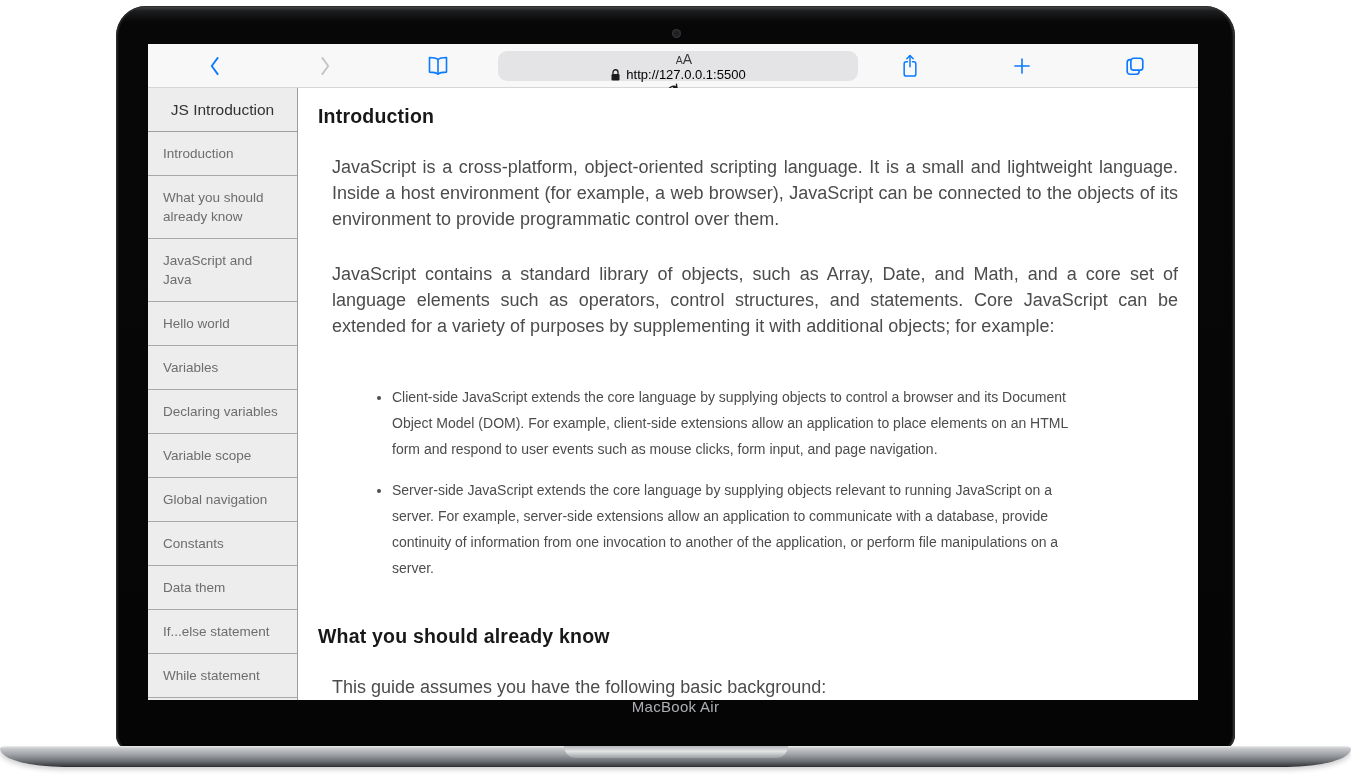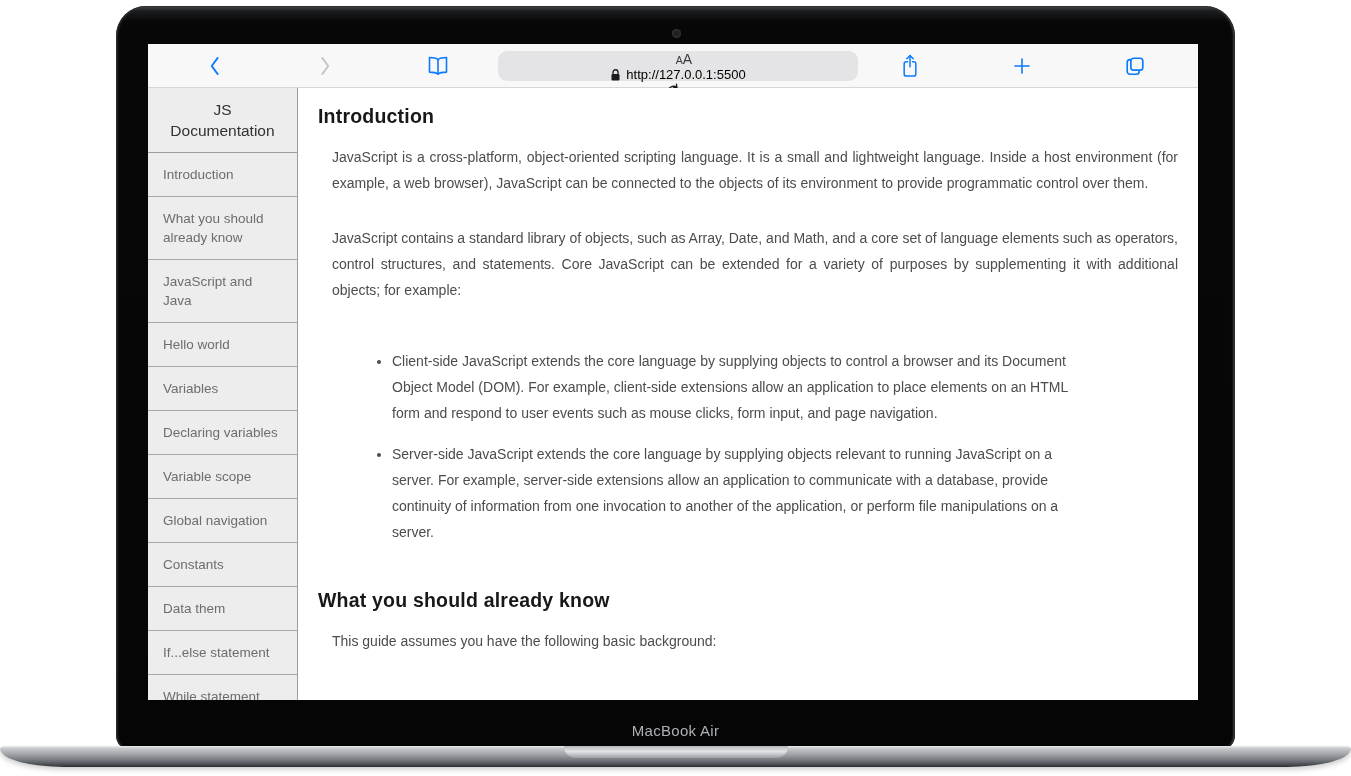--- a/index.html
+++ b/index.html
@@ -7,21 +7,21 @@
               font-family:"Liberation Sans", sans-serif; }
   .stage { position:relative; width:1351px; height:776px; background:#fff; }
 
   
   .lid { position:absolute; left:116px; top:6px; width:1119px; height:745px;
          background:linear-gradient(180deg,#4a4b4d 0px,#1c1d1f 5px,#070708 16px,#050506 100%);
          border-radius:30px 30px 16px 16px;
          box-shadow:inset 0 0 0 1px #2c2d2f, inset -3px 0 2px -1px rgba(255,255,255,.22), inset 3px 0 2px -1px rgba(255,255,255,.12); }
   .camera { position:absolute; left:50%; top:23px; width:9px; height:9px; margin-left:-4px;
             border-radius:50%; background:#1f2022; box-shadow:inset 0 0 2px 1px #35363a; }
-  .device-label { position:absolute; left:0; right:0; top:716px; text-align:center;
+  .device-label { position:absolute; left:0; right:0; top:692px; text-align:center;
                   color:#adb0b4; font-size:15px; letter-spacing:.3px; }
   .base { position:absolute; left:0; top:746px; width:1351px; height:21px; z-index:5;
           background:linear-gradient(180deg,#eceded 0%,#c6c8cb 12%,#a3a6aa 38%,#6d7075 72%,#3d3f43 94%,#26272a 100%);
           border-radius:6px 6px 70px 70px / 3px 3px 20px 20px;
           box-shadow:0 3px 5px rgba(0,0,0,.18); }
   .base-notch { position:absolute; left:50%; top:0; width:224px; height:12px; margin-left:-112px;
                 background:linear-gradient(180deg,#b4b6ba,#e3e4e6 45%,#9b9ea2);
                 border-radius:0 0 14px 14px; }
 
   
@@ -42,21 +42,21 @@
 
   
   .page { position:absolute; left:0; top:44px; right:0; bottom:0; display:flex; }
   .sidebar { width:150px; flex:none; background:#ededed; border-right:1px solid #9d9d9d; }
   .sidebar-header { padding:11px 14px; text-align:center; font-size:15.5px; line-height:21px;
                     color:#323232; border-bottom:1px solid #9d9d9d; }
   .nav-link { display:block; padding:12px 15px; font-size:13.5px; line-height:19px;
               color:#6d6d6d; border-bottom:1px solid #a8a8a8; text-decoration:none; cursor:pointer; }
   .main { flex:1; padding:17px 20px 0 20px; overflow:hidden; background:#fff; }
   .section-heading { font-size:19.5px; font-weight:700; color:#181818; letter-spacing:.2px; }
-  .section p { margin:16px 0 0 14px; max-width:848px; font-size:14px; line-height:26px;
+  .section p { margin:26px 0 0 14px; max-width:848px; font-size:18px; line-height:26px;
                color:#4c4c4c; text-align:justify; }
   .section p + p { margin-top:29px; }
   .section ul { margin:45px 0 0 58px; padding-left:16px; max-width:712px; }
   .section li { font-size:14px; line-height:26px; color:#4c4c4c; margin-bottom:15px; }
   .section + .section { margin-top:44px; }
   .section-2 ul { margin-top:40px; }
   .section-2 li { margin-bottom:14px; }
 
   svg { display:block; }
 </style>
@@ -142,21 +142,21 @@
                 <rect x="7.5" y="3.5" width="13" height="13" rx="3"></rect>
                 <path d="M16.5 16.8v1.2a3 3 0 0 1-3 3H6.5a3 3 0 0 1-3-3V8a3 3 0 0 1 3-3h1.2"></path>
               </svg>
           </span>
         </button>
       </div>
 
       <div class="page">
 
         <nav class="sidebar">
-          <header class="sidebar-header">JS Documentation</header>
+          <header class="sidebar-header">JS Introduction</header>
           <a class="nav-link">Introduction</a>
           <a class="nav-link">What you should already know</a>
           <a class="nav-link">JavaScript and Java</a>
           <a class="nav-link">Hello world</a>
           <a class="nav-link">Variables</a>
           <a class="nav-link">Declaring variables</a>
           <a class="nav-link">Variable scope</a>
           <a class="nav-link">Global navigation</a>
           <a class="nav-link">Constants</a>
           <a class="nav-link">Data them</a>

